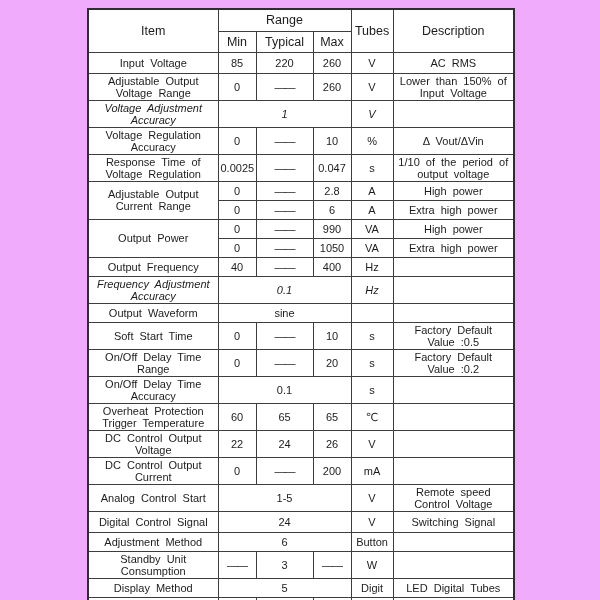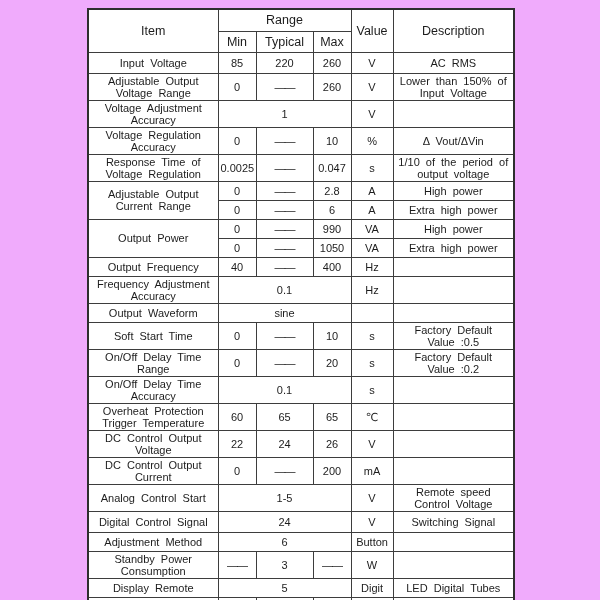--- a/index.html
+++ b/index.html
@@ -35,21 +35,21 @@
       <col style="width:38px">
       <col style="width:57px">
       <col style="width:38px">
       <col style="width:42px">
       <col style="width:121px">
     </colgroup>
     <thead>
       <tr style="height:22px">
         <th rowspan="2">Item</th>
         <th colspan="3">Range</th>
-        <th rowspan="2">Value</th>
+        <th rowspan="2">Tubes</th>
         <th rowspan="2">Description</th>
       </tr>
       <tr style="height:21px">
         <th>Min</th>
         <th>Typical</th>
         <th>Max</th>
       </tr>
     </thead>
     <tbody id="spec-body">
         <tr style="height: 21px;">
@@ -63,21 +63,21 @@
         <tr style="height: 24px;">
           <td>Adjustable Output
 Voltage Range</td>
           <td>0</td>
           <td class="dash">——</td>
           <td>260</td>
           <td>V</td>
           <td>Lower than 150% of
 Input Voltage</td>
         </tr>
-        <tr style="height: 24px;">
+        <tr style="height: 24px; font-style: italic;">
           <td>Voltage Adjustment
 Accuracy</td>
           <td colspan="3">1</td>
           <td>V</td>
           <td></td>
         </tr>
         <tr style="height: 24px;">
           <td>Voltage Regulation
 Accuracy</td>
           <td>0</td>
@@ -128,21 +128,21 @@
           <td>Extra high power</td>
         </tr>
         <tr style="height: 19px; margin-left: 16px;">
           <td>Output Frequency</td>
           <td>40</td>
           <td class="dash">——</td>
           <td>400</td>
           <td>Hz</td>
           <td></td>
         </tr>
-        <tr style="height: 24px;">
+        <tr style="height: 24px; font-style: italic;">
           <td>Frequency Adjustment
 Accuracy</td>
           <td colspan="3">0.1</td>
           <td>Hz</td>
           <td></td>
         </tr>
         <tr style="height: 19px; margin-left: 40px;">
           <td>Output Waveform</td>
           <td colspan="3">sine</td>
           <td></td>
@@ -214,30 +214,30 @@
           <td>V</td>
           <td>Switching Signal</td>
         </tr>
         <tr style="height: 19px;">
           <td>Adjustment Method</td>
           <td colspan="3">6</td>
           <td>Button</td>
           <td></td>
         </tr>
         <tr style="height: 24px;">
-          <td>Standby Power
+          <td>Standby Unit
 Consumption</td>
           <td class="dash">——</td>
           <td>3</td>
           <td class="dash">——</td>
           <td>W</td>
           <td></td>
         </tr>
         <tr style="height: 19px;">
-          <td>Display Remote</td>
+          <td>Display Method</td>
           <td colspan="3">5</td>
           <td>Digit</td>
           <td>LED Digital Tubes</td>
         </tr>
         <tr style="height: 21px;">
           <td>Ambient Temperature</td>
           <td>0</td>
           <td>25</td>
           <td>40</td>
           <td class="gray">℃</td>

